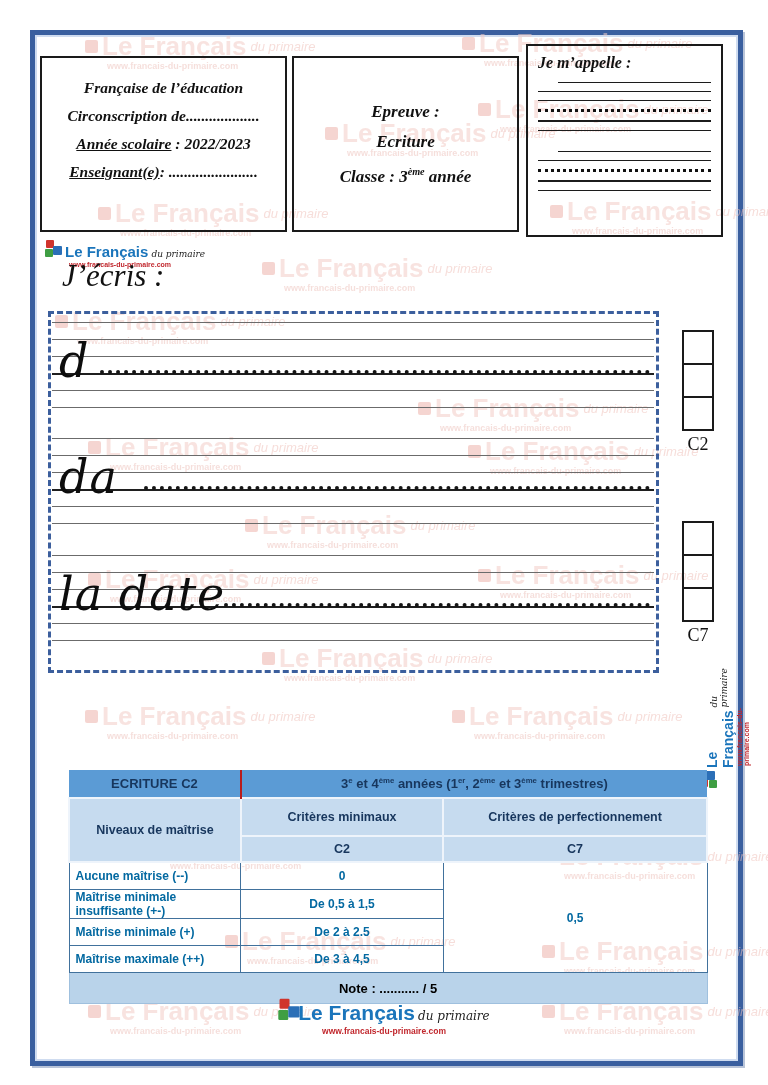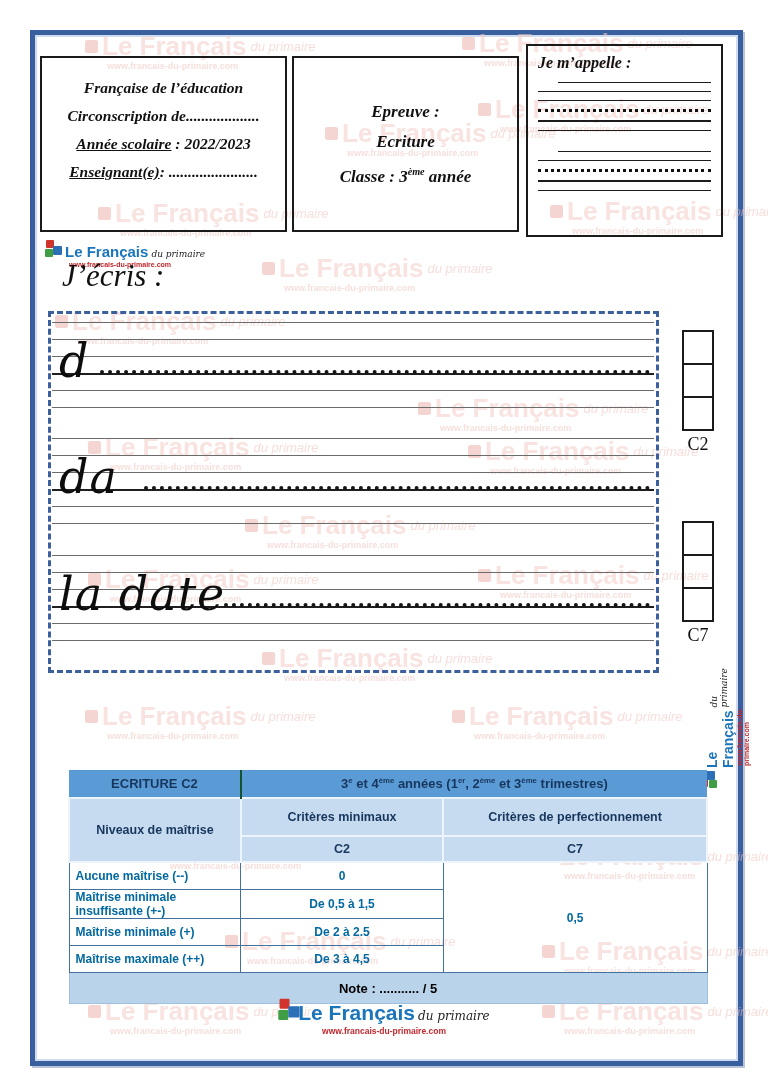--- a/index.html
+++ b/index.html
@@ -75,21 +75,21 @@
   #score-c7{left:682px;top:521px;}
   .score-cells{border:2px solid #1a1a1a;}
   .score-cell{height:31px;border-bottom:2px solid #1a1a1a;}
   .score-cell:last-child{border-bottom:none;}
   .score-label{font-size:18px;margin-top:3px;font-family:"Liberation Serif",serif;}
   
   #rubric{position:absolute;left:68px;top:770px;width:640px;border-collapse:collapse;
           font-family:"Liberation Sans",sans-serif;color:#17365d;}
   #rubric td{padding:0 4px;}
   .r-top{background:#5b9bd5;font-weight:bold;font-size:13px;text-align:center;height:27px;}
-  .r-top.first{border-right:2px solid #14532d;}
+  .r-top.first{border-right:2px solid #b91c1c;}
   .r-head{background:#c6dbef;font-weight:bold;font-size:12.5px;text-align:center;}
   td.r-head{border:2px solid #eef4fb;}
   .r-h1{height:36px;}
   .r-h2{height:24px;}
   .r-body{border:1px solid #41719c;font-size:12px;color:#0369a1;height:26px;}
   .r-label{font-weight:bold;text-align:left;padding-left:6px !important;}
   .r-val{font-weight:bold;text-align:center;}
   .r-note{background:#b9d3ea;font-weight:bold;font-size:13px;text-align:center;height:30px;color:#000;
           border:1px solid #9fc0de;}
   .col1{width:177px;} .col2{width:214px;} .col3{width:278px;}

